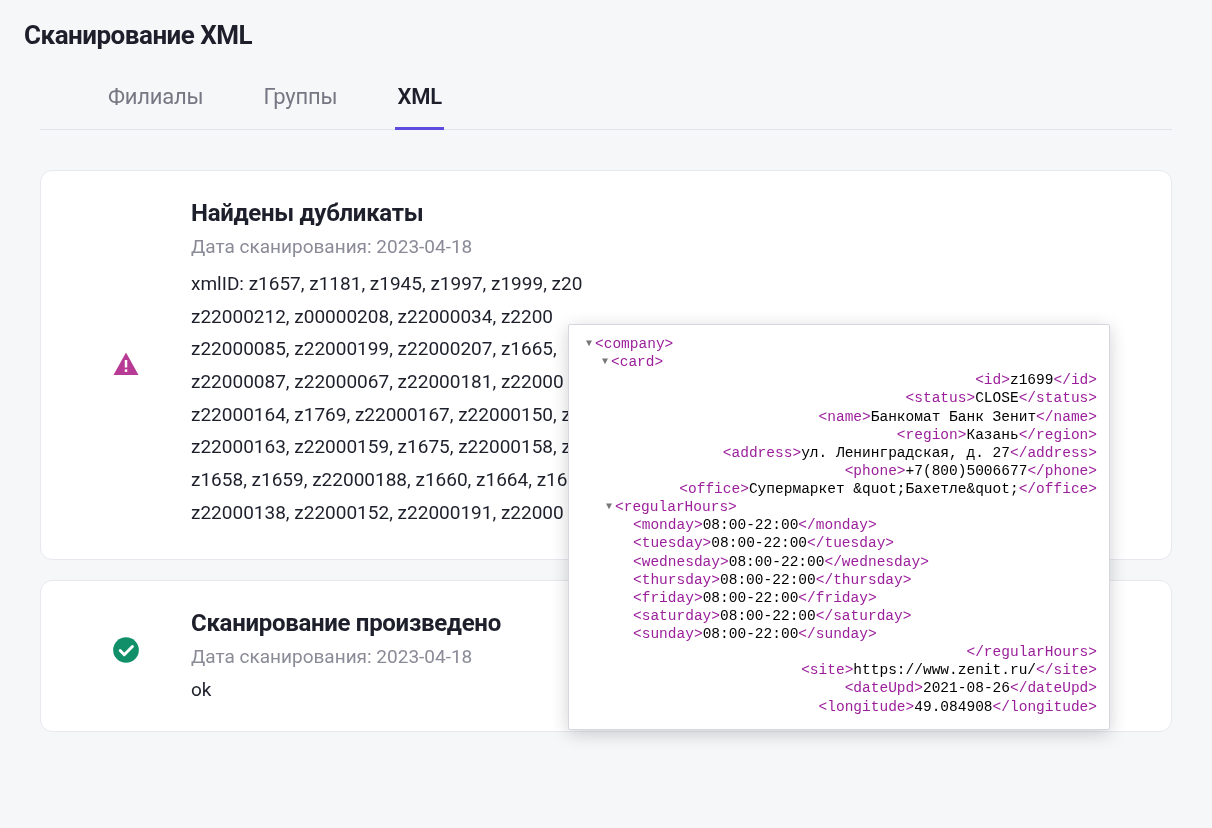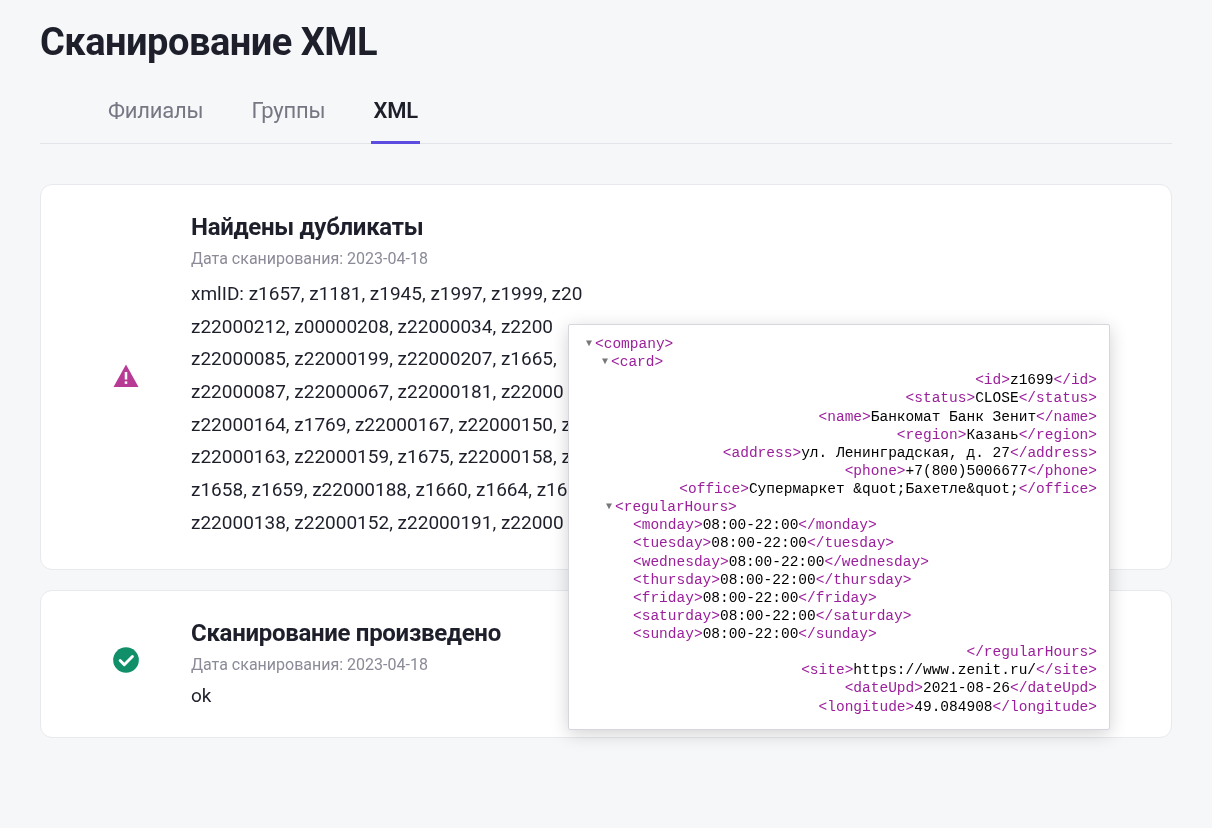--- a/index.html
+++ b/index.html
@@ -6,28 +6,28 @@
     body {
       font-family: -apple-system, BlinkMacSystemFont, "Segoe UI", Roboto, sans-serif;
       background: #f6f7f9;
       color: #1d1f2b;
       width: 1212px;
       height: 828px;
       overflow: hidden;
       position: relative;
     }
     .page-title {
-      font-size: 38px;
+      font-size: 26px;
       font-weight: 700;
-      padding: 20px 40px 10px 40px;
+      padding: 20px 40px 10px 24px;
       letter-spacing: -0.5px;
     }
     .tabs {
       display: flex;
-      gap: 48px;
+      gap: 60px;
       padding: 24px 40px 0 68px;
       border-bottom: 1px solid #e3e4ea;
       margin: 0 40px;
       align-items: center;
     }
     .tab {
       font-size: 22px;
       color: #767783;
       padding-bottom: 20px;
       cursor: pointer;
@@ -75,21 +75,21 @@
       margin-left: 80px;
       flex: 1;
     }
     .card-title {
       font-size: 24px;
       font-weight: 700;
       margin-bottom: 8px;
       letter-spacing: -0.3px;
     }
     .card-date {
-      font-size: 16px;
+      font-size: 19px;
       color: #8a8b97;
       margin-bottom: 10px;
     }
     .card-body {
       font-size: 19px;
       color: #1d1f2b;
       line-height: 1.72;
       max-width: 980px;
     }
     .card-body-short {

